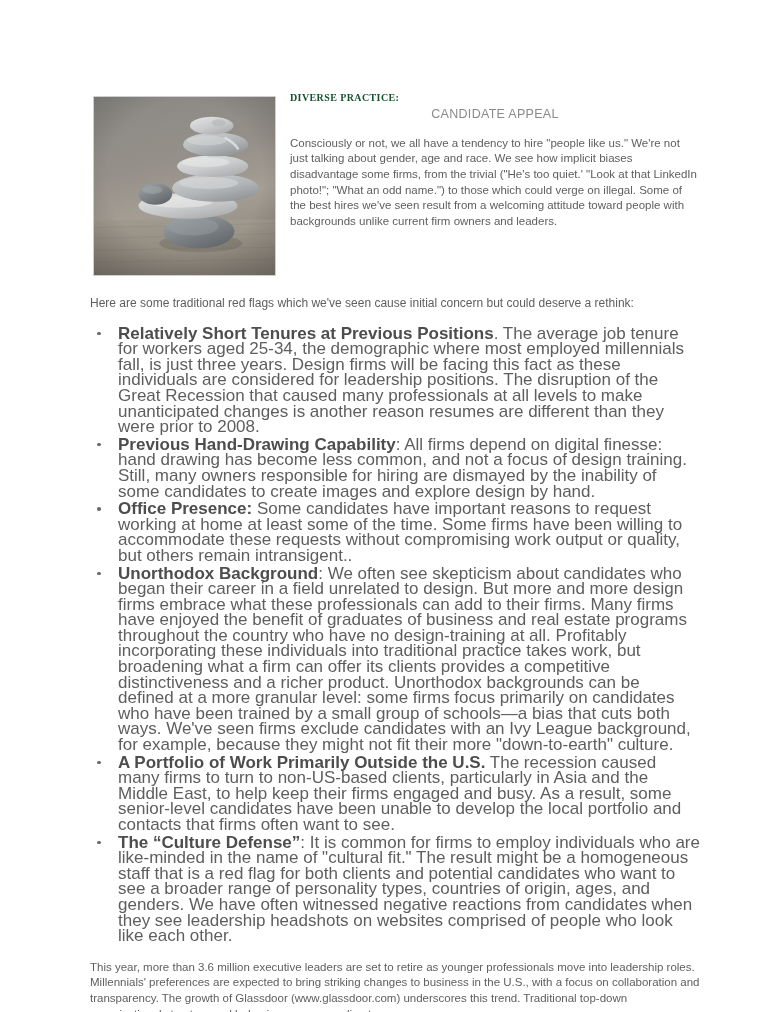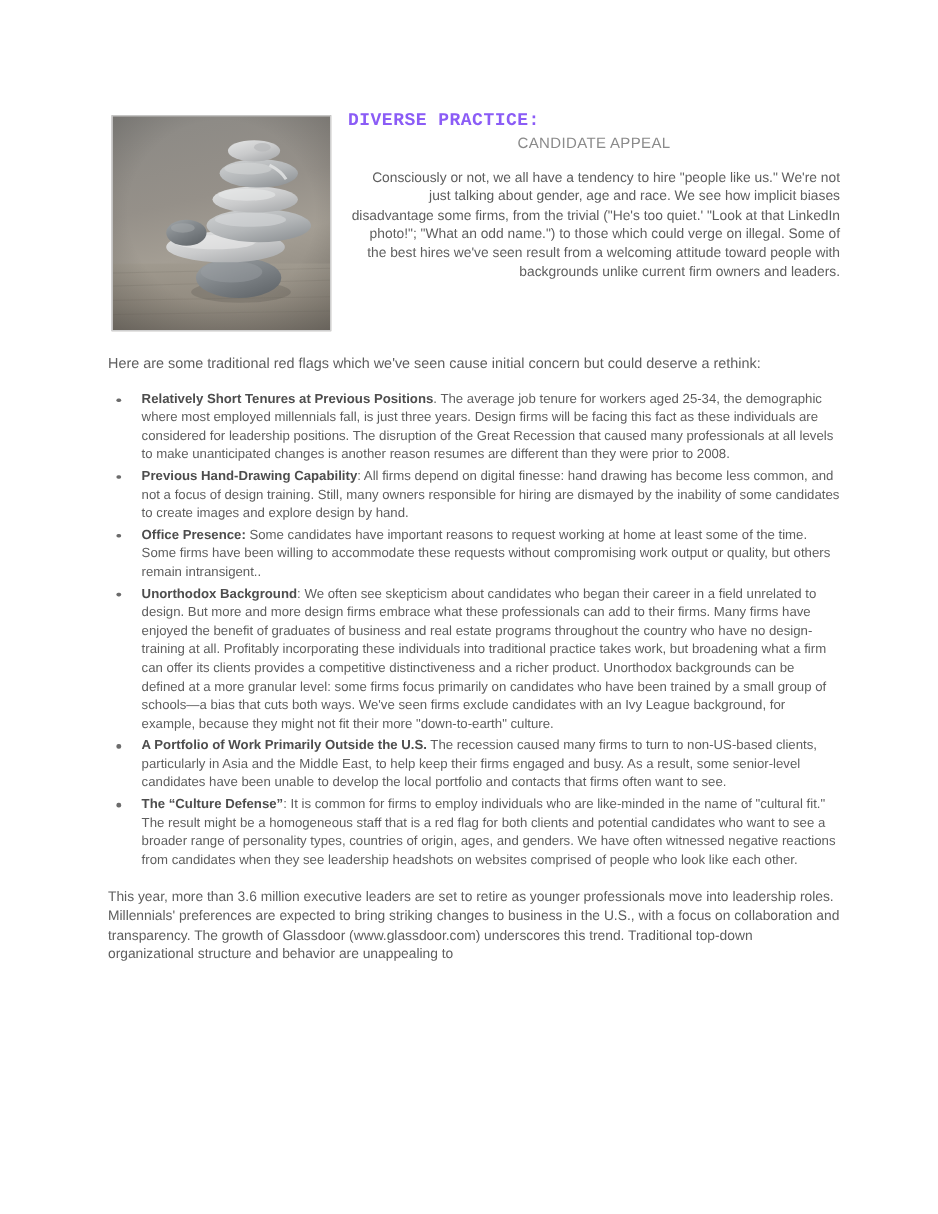--- a/index.html
+++ b/index.html
@@ -43,44 +43,44 @@
     position: relative;
     overflow: hidden;
     background: #8f8d89;
   }
   .hero-svg { display: block; width: 100%; height: 100%; }
 
   .title-wrap {
     margin-left: 200px;
   }
   h1.doc-title {
-    font-size: 15px;
+    font-size: 10px;
     font-weight: bold;
     letter-spacing: 0.4px;
-    color: #8b5cf6;
+    color: #14532d;
     margin: 4px 0 3px 0;
     line-height: 1.15;
-    font-family: Liberation Mono, monospace;
+    font-family: Liberation Serif, serif;
   }
   h2.doc-subtitle {
     font-size: 12.5px;
     font-weight: normal;
     letter-spacing: 0.3px;
     color: #8a8a8a;
     margin: 0 0 15px 0;
     line-height: 1.15;
     font-family: "Liberation Sans", sans-serif;
     text-align: center;
   }
   p.intro {
     margin: 0 0 0 200px;
     font-size: 11.5px;
     line-height: 15.6px;
     color: #5e5e5e;
-    text-align: right;
+    text-align: left;
   }
 
   .clearer { clear: both; height: 0; font-size: 0; line-height: 0; }
 
   p.lead-in {
     margin: 14px 0 0 0;
     font-size: 12px;
     line-height: 15.6px;
     color: #5e5e5e;
   }
@@ -88,21 +88,21 @@
   
   ul.redflags {
     list-style: none;
     margin: 14px 0 0 0;
     padding: 0;
   }
   ul.redflags > li {
     position: relative;
     padding-left: 28px;
     margin: 0 0 2px 0;
-    font-size: 11px;
+    font-size: 17px;
     line-height: 15.6px;
     color: #5e5e5e;
   }
   ul.redflags > li .bullet-dot {
     position: absolute;
     left: 7px;
     top: 6px;
     width: 3.5px;
     height: 3.5px;
     border-radius: 50%;

